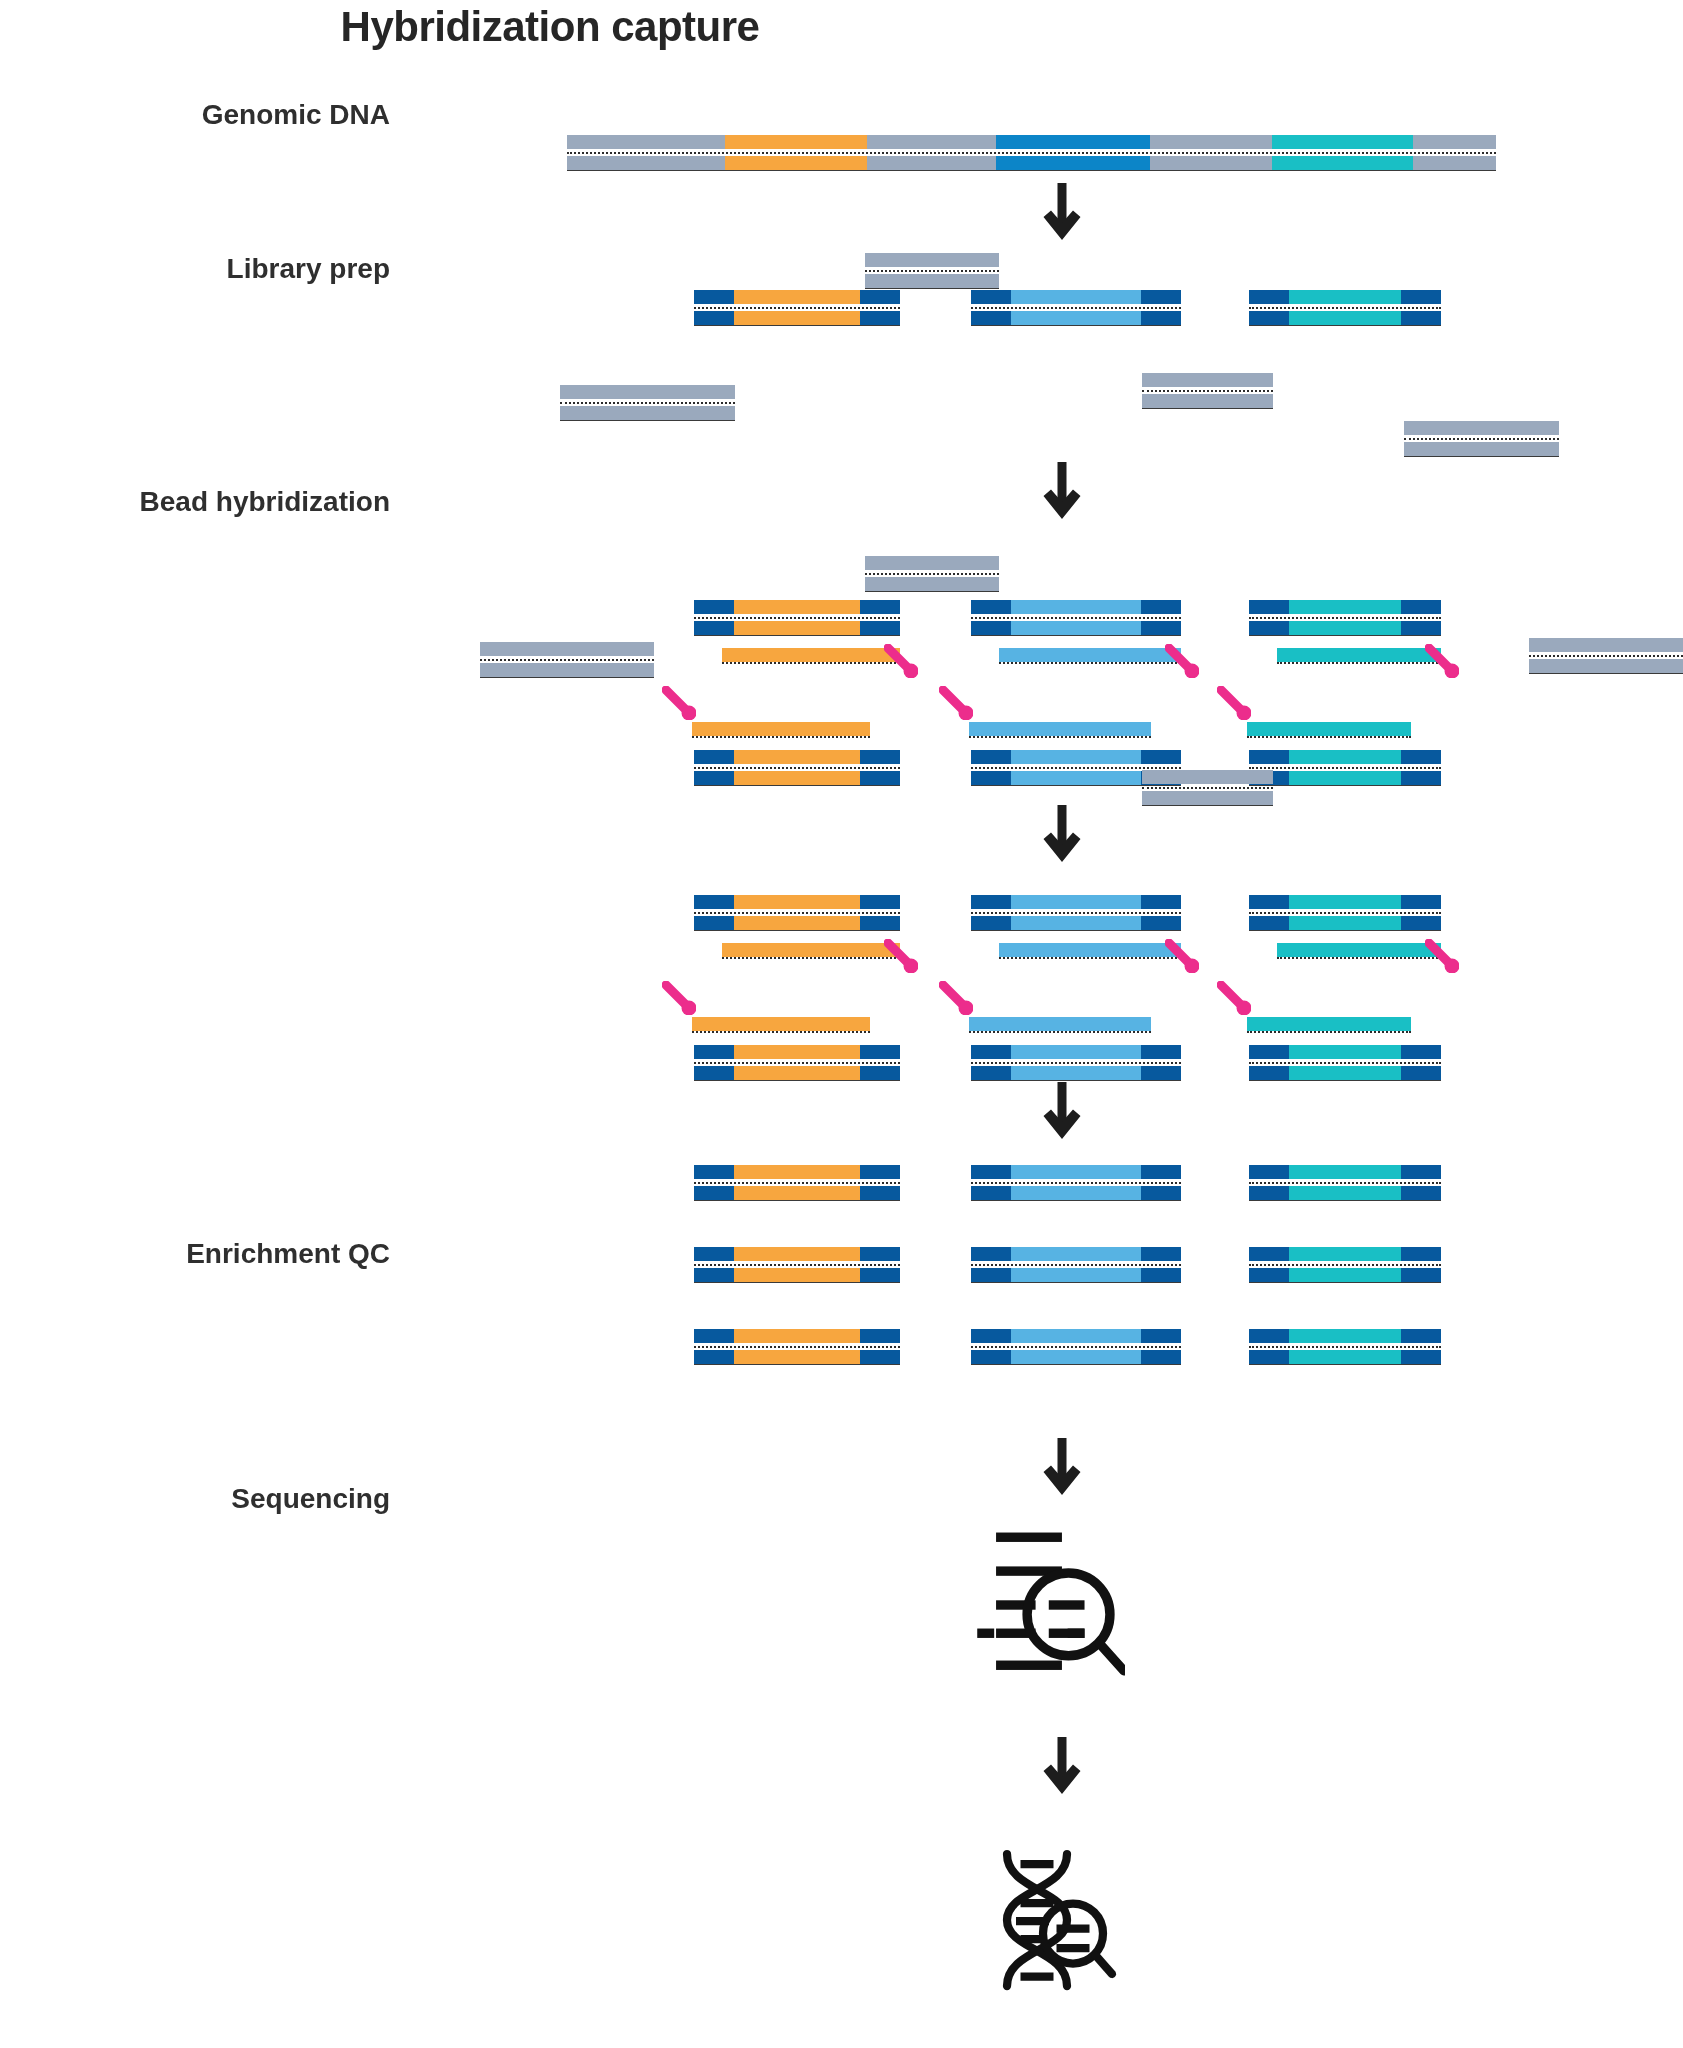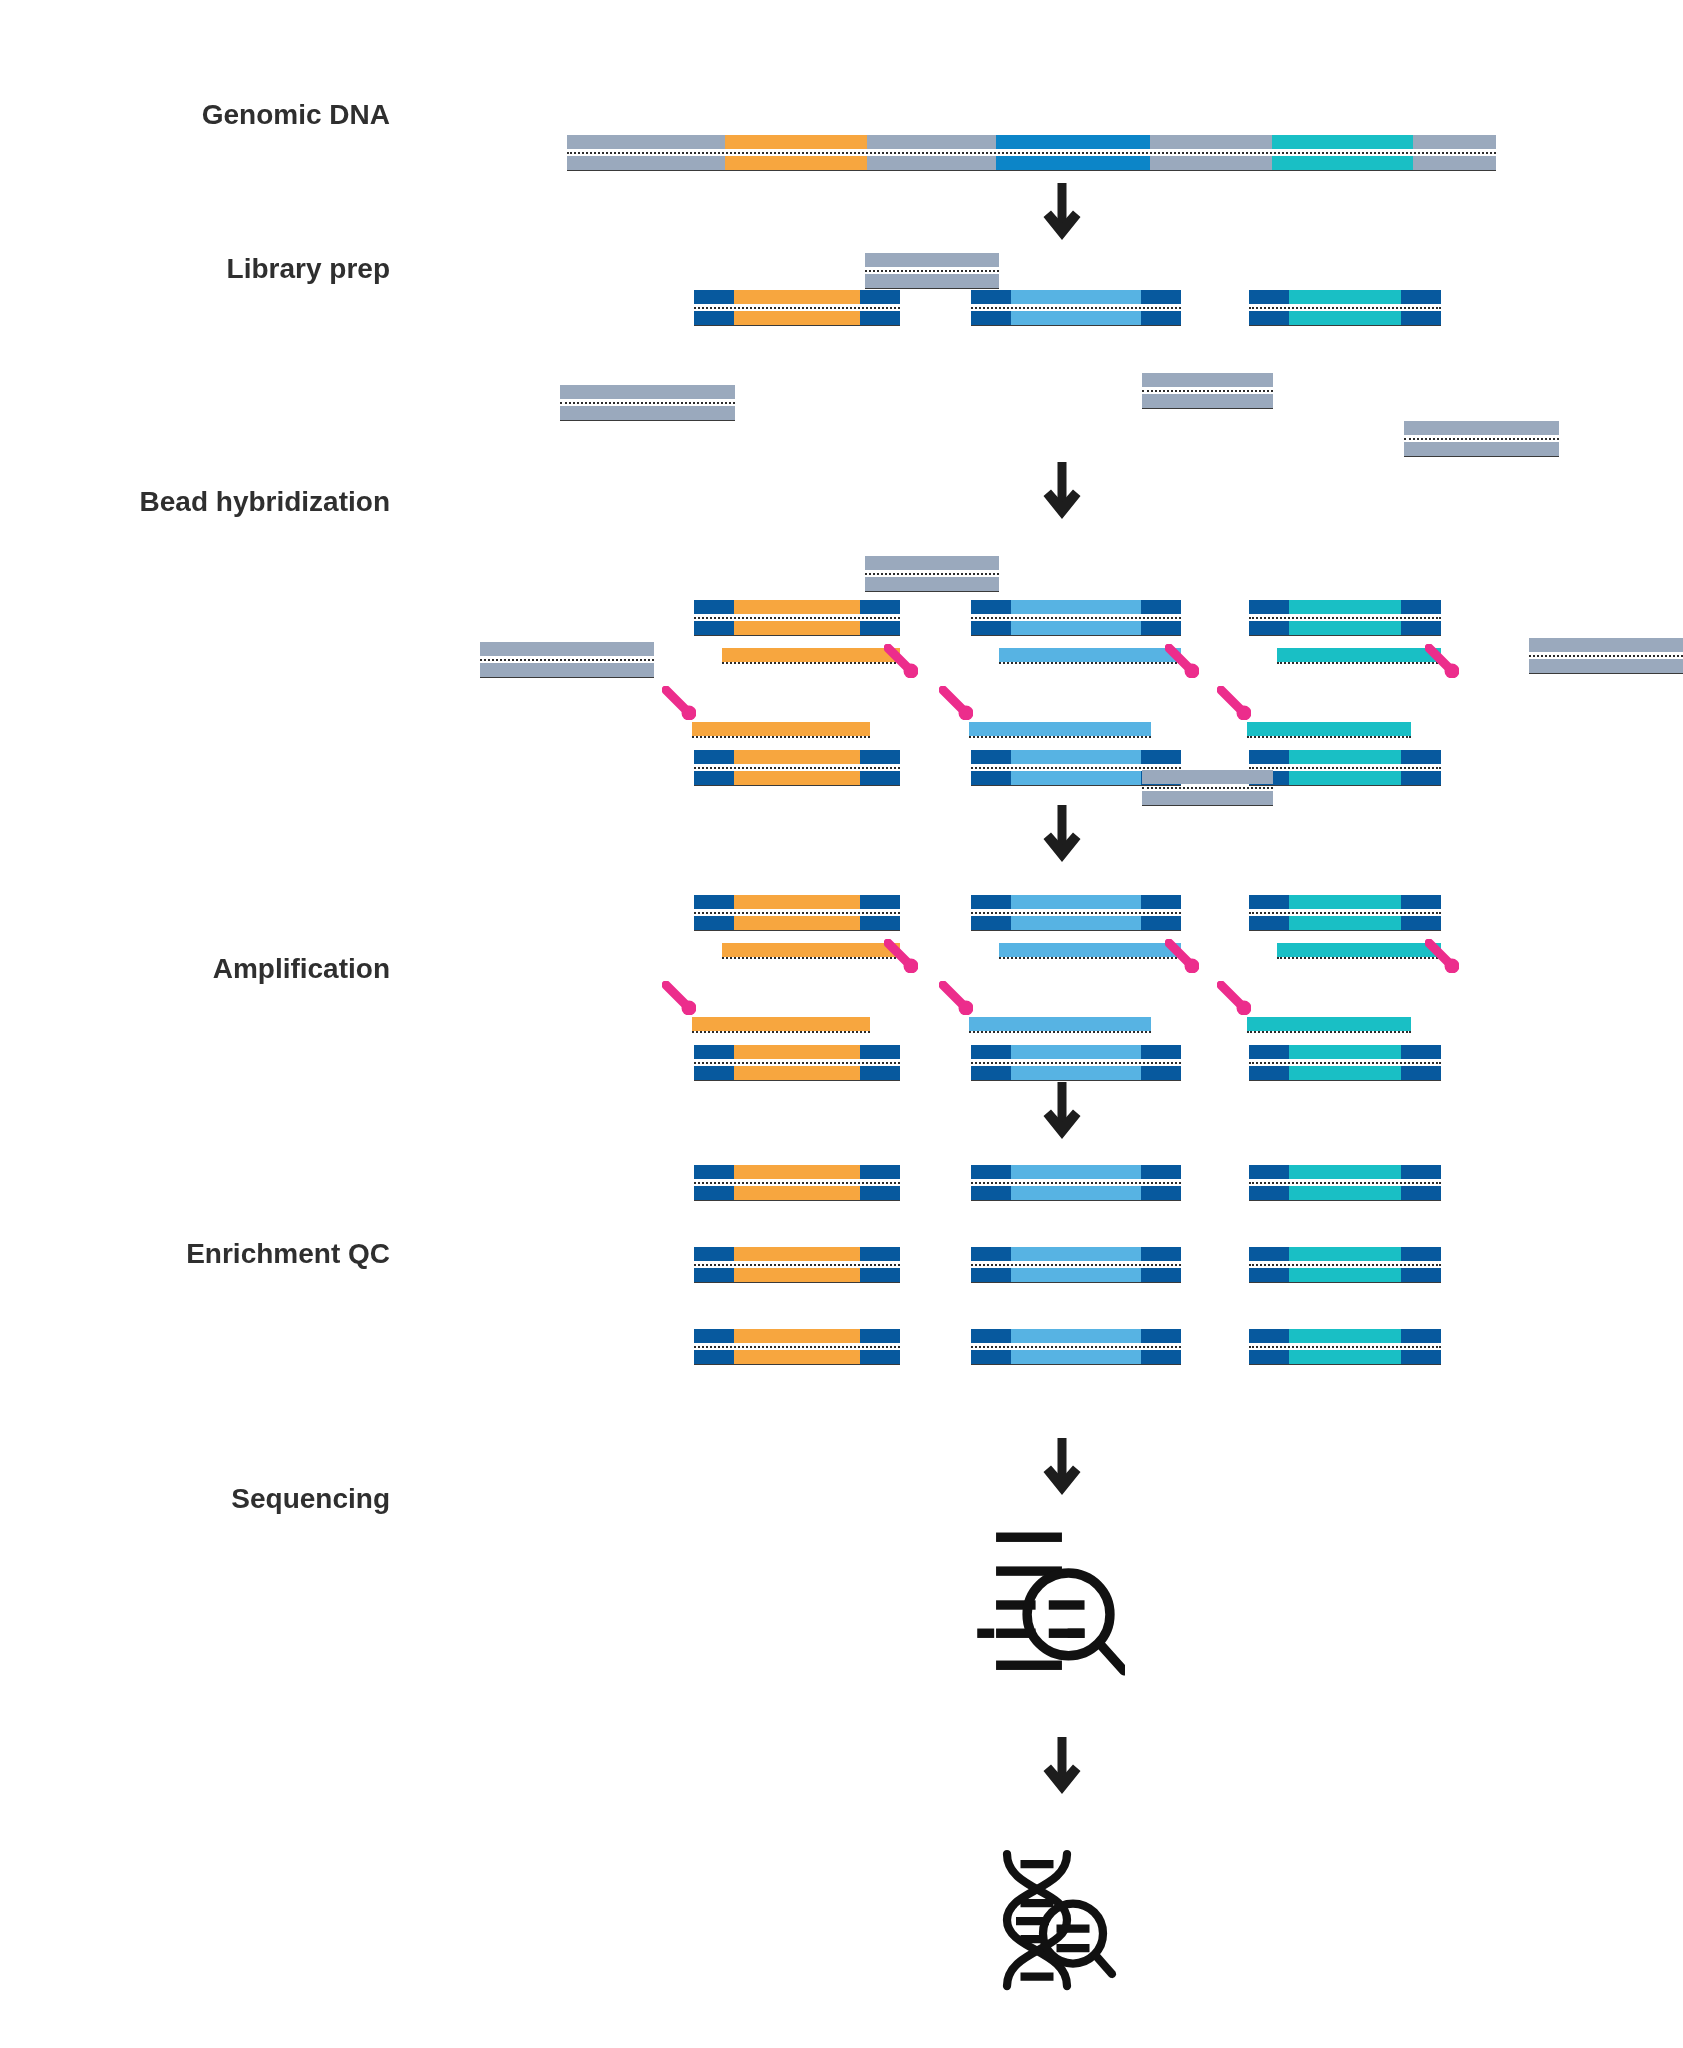--- a/index.html
+++ b/index.html
@@ -49,20 +49,21 @@
 
   
   .icon{position:absolute;}
   .icon svg{display:block;}
 </style>
 </head>
 <body>
 
 <div id="stage">
 
+  <div class="title">Hybridization capture</div>
 
   <div class="lbl-col"></div>
 
   <div id="layers">
       <div class="arrow" style="left: 1042px; top: 183px;">
         <svg viewBox="0 0 40 58" xmlns="http://www.w3.org/2000/svg">
   <g fill="#1d1d1d">
     <rect x="15.5" y="0" width="9" height="44"></rect>
     <polygon points="20,57 1.5,34 9,27.5 20,40 31,27.5 38.5,34"></polygon>
   </g>
@@ -667,16 +668,15 @@
       <rect x="82" y="106" width="44" height="11"></rect>
       <rect x="82" y="132" width="44" height="11"></rect>
     </g>
         </svg>
       </div>
     </div>
 
 <div class="stage-label" style="top: 250px; right: 1293px; width: 390px;">Library prep</div>
     <div class="stage-label" style="top: 96px; right: 1293px; width: 390px;">Genomic DNA</div>
     <div class="stage-label" style="top: 483px; right: 1293px; width: 390px;">Bead hybridization</div>
-    <div class="stage-label" style="top: 950px; right: 1293px; width: 390px;">Amplification</div>
     <div class="stage-label" style="top: 1235px; right: 1293px; width: 390px;">Enrichment QC</div>
     <div class="stage-label" style="top: 1480px; right: 1293px; width: 390px;">Sequencing</div>
   </div>
 
 </body></html>

